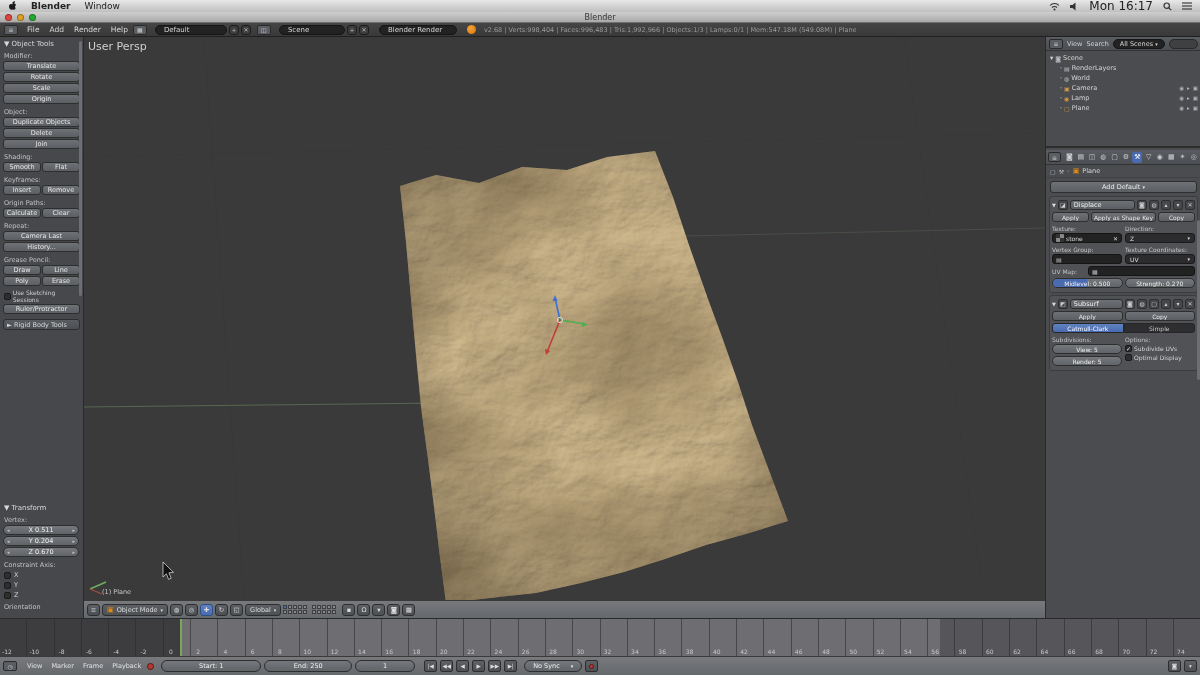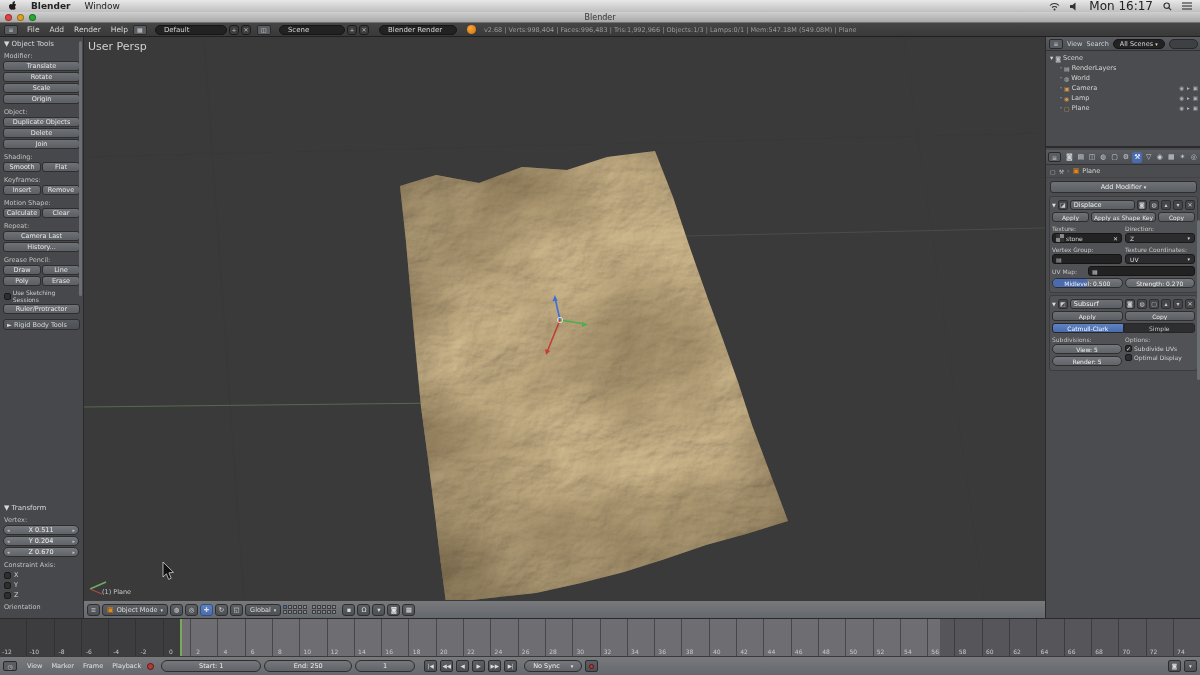--- a/index.html
+++ b/index.html
@@ -248,21 +248,21 @@
         <div class="ts-label">Shading:</div>
         <div class="ts-row">
           <span class="btn">Smooth</span>
           <span class="btn">Flat</span>
         </div>
         <div class="ts-label">Keyframes:</div>
         <div class="ts-row">
           <span class="btn">Insert</span>
           <span class="btn">Remove</span>
         </div>
-        <div class="ts-label">Motion Shape:</div>
+        <div class="ts-label">Origin Paths:</div>
         <div class="ts-row">
           <span class="btn">Calculate</span>
           <span class="btn">Clear</span>
         </div>
         <div class="ts-label">Repeat:</div>
         <div class="ts-row">
           <span class="btn">Camera Last</span>
         </div>
         <div class="ts-row">
           <span class="btn">History...</span>
@@ -511,21 +511,21 @@
         </div>
 
       <div class="p-crumb">
         <span class="o-ico">▢</span>
         <span class="o-ico">⚒</span>
         <span style="color:#8a8a8a">›</span>
         <span class="cube-orange">▣</span>
         <span>Plane</span>
       </div>
 
-      <div class="addmod"><span>Add Modifier</span>&nbsp;<span style="font-size:5px">▾</span></div>
+      <div class="addmod"><span>Add Default</span>&nbsp;<span style="font-size:5px">▾</span></div>
 
       <div class="modpanel">
         <div class="mod-head">
           <span style="font-size:5px">▼</span>
           <span class="mod-ico">◪</span>
           <span class="mod-name">Displace</span>
           <span class="mod-ico">◙</span>
           <span class="mod-ico">◍</span>
           <span class="mod-ico">▴</span>
           <span class="mod-ico">▾</span>

